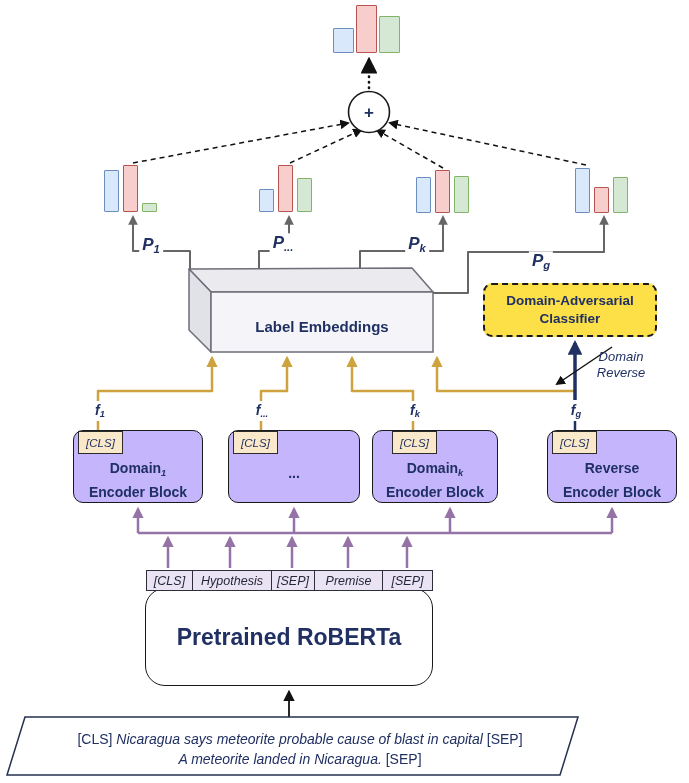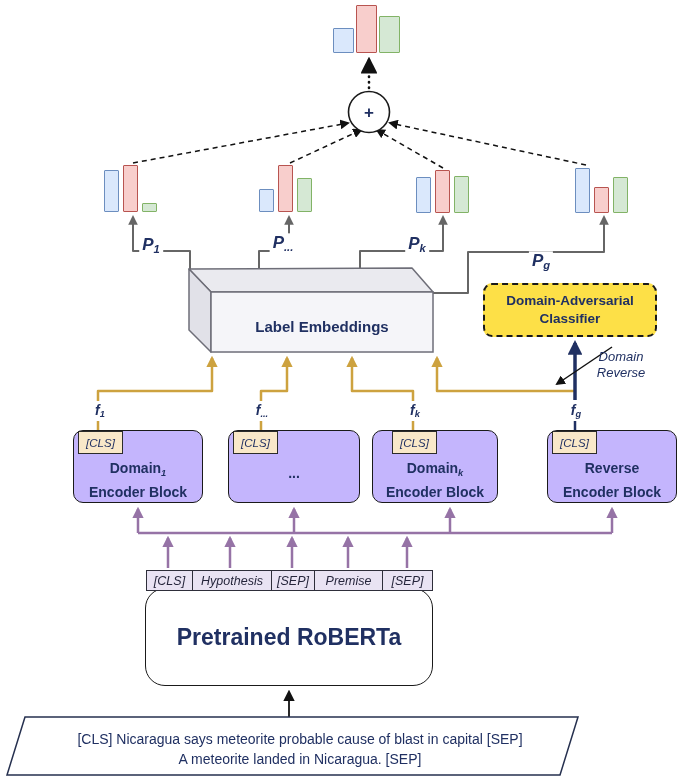--- a/index.html
+++ b/index.html
@@ -55,21 +55,21 @@
 
   
   .roberta{position:absolute;left:145px;top:588px;width:288px;height:98px;box-sizing:border-box;
     background:#fff;border:1.6px solid #1a1a1a;border-radius:20px;display:flex;align-items:center;
     justify-content:center;z-index:2;}
   .roberta-title{font-weight:bold;font-size:23px;color:#203062;}
 
   
   .input-text{position:absolute;left:20px;top:729px;width:560px;text-align:center;font-size:14px;
     line-height:20px;color:#203062;z-index:3;}
-  .it{}
+  .it{font-style:italic;}
 </style>
 </head>
 <body>
 
 <div id="stage">
 
   <svg class="lines" width="689" height="783" viewBox="0 0 689 783">
     <defs>
       <marker id="m-gray" viewBox="0 0 10 10" refX="8" refY="5" markerWidth="4.8" markerHeight="4.8" orient="auto">
           <path d="M0,0 L10,5 L0,10 z" fill="#666666"></path>

